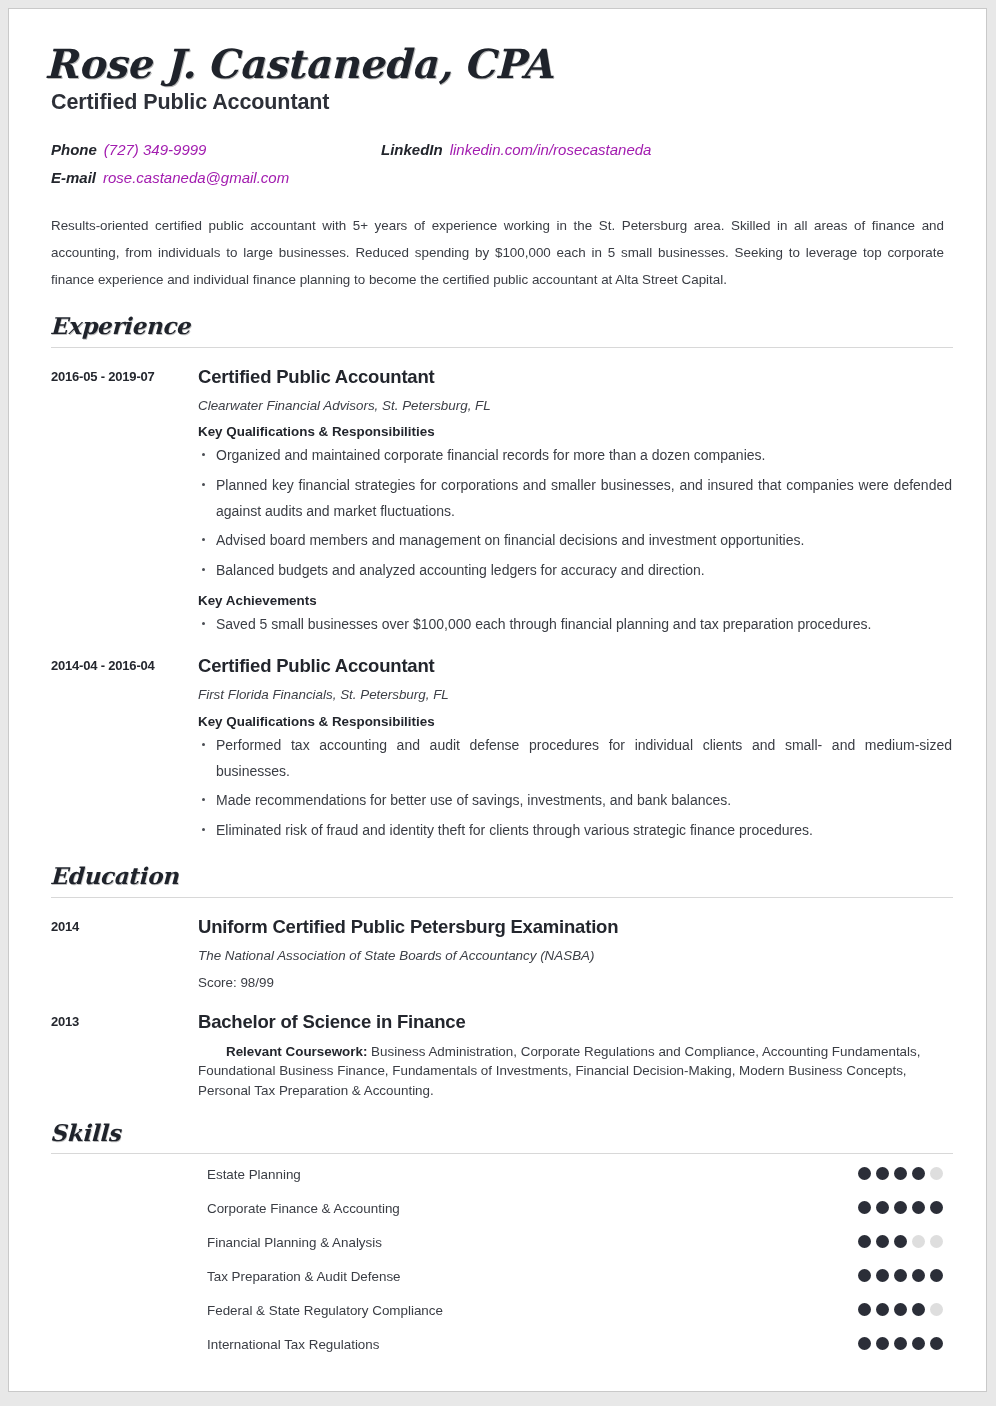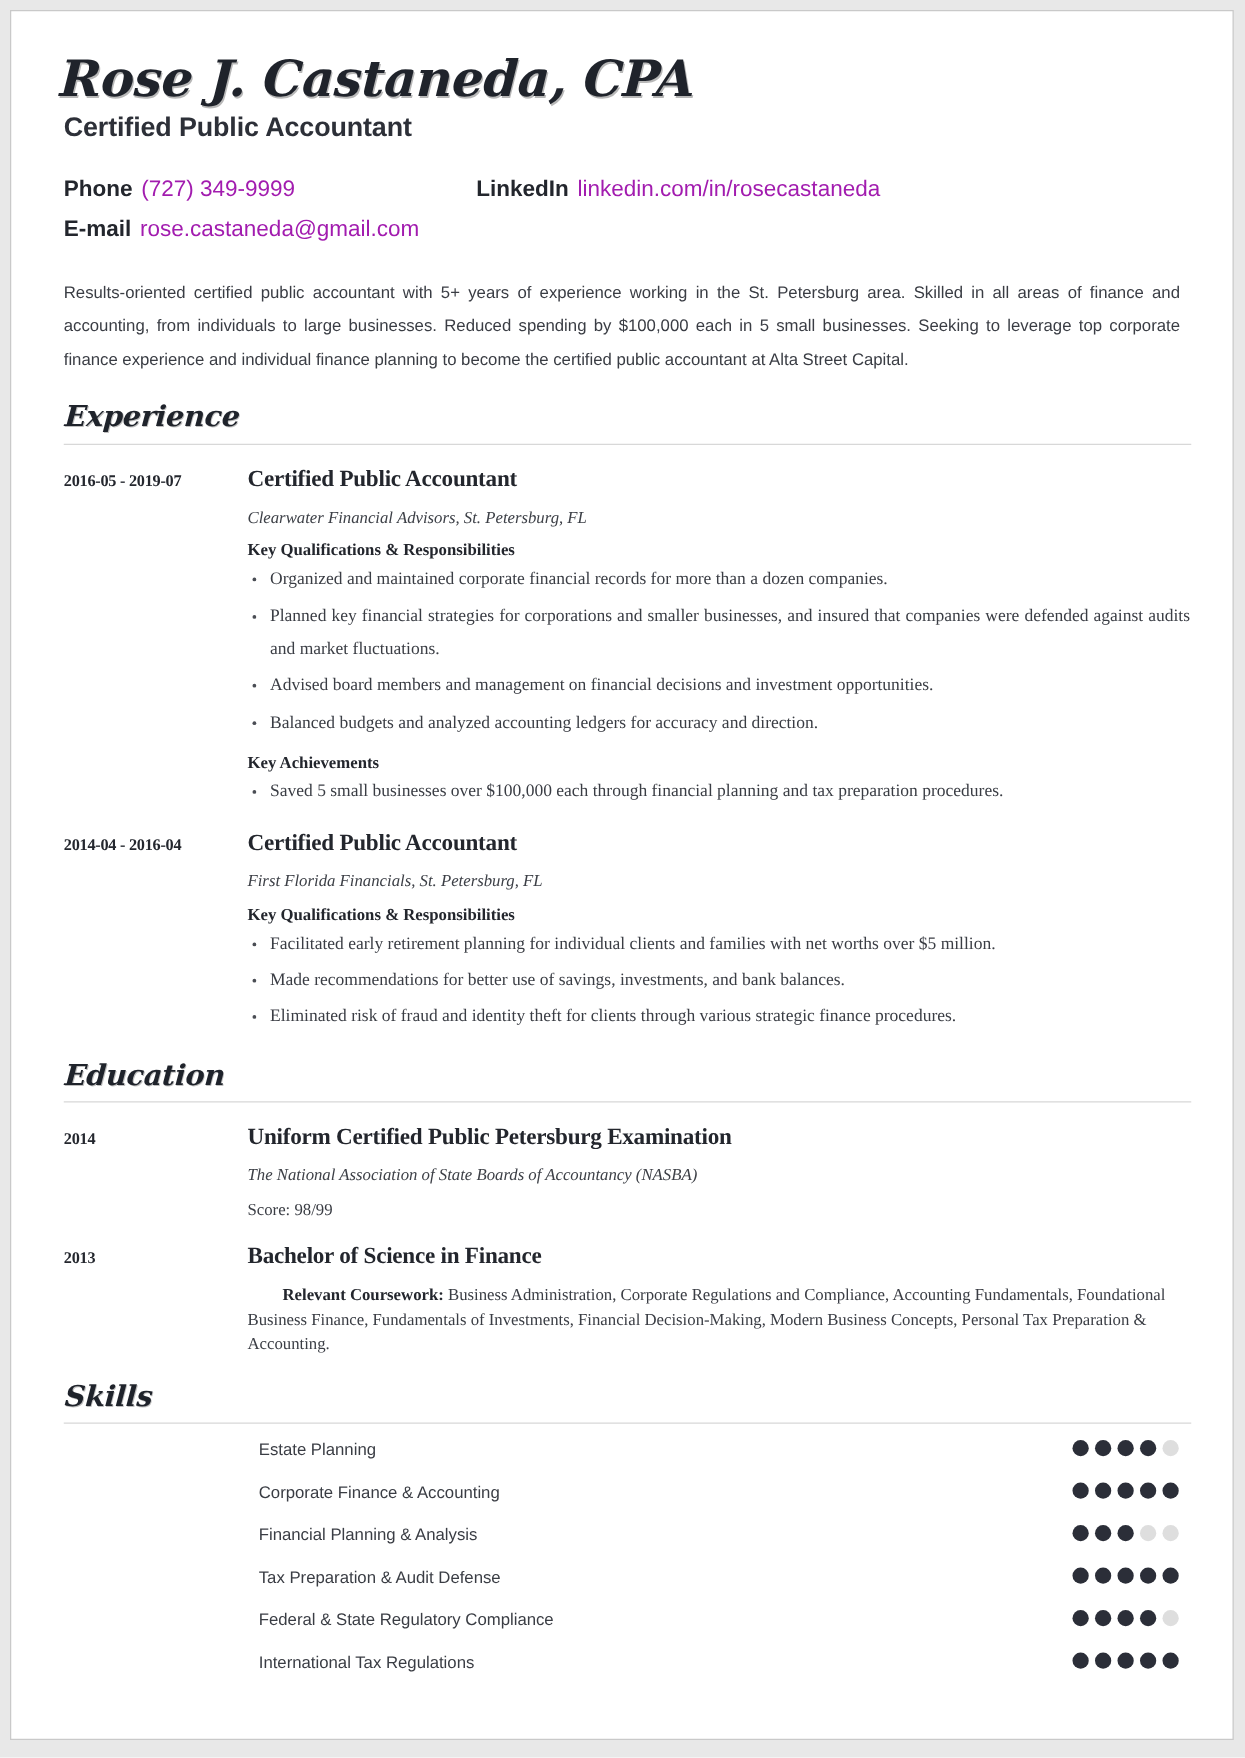--- a/index.html
+++ b/index.html
@@ -52,22 +52,23 @@
   }
 
   .contacts {
     margin-top: 26px;
     margin-left: 9px;
   }
   .contact-row {
     display: flex;
     align-items: flex-start;
     margin-bottom: 11px;
-    font-size: 18px;
-    color: #3a3d44;
+    font-size: 15px;
+    color: #3a3d44;
+    font-style: italic;
   }
   .contact-cell {
     display: flex;
     align-items: baseline;
   }
   .contact-cell.left { width: 330px; flex: 0 0 330px; }
   .contact-label {
     font-weight: bold;
     color: #23262d;
     margin-right: 7px;
@@ -103,21 +104,20 @@
     height: 1px;
     background: #d8d8d8;
     margin: 7px 0 0 9px;
     width: 902px;
   }
 
   
   .entry {
     display: flex;
     margin-top: 17px;
-    font-family: Liberation Serif, serif;
   }
   .entry.tight { }
   .entry-date {
     flex: 0 0 156px;
     width: 156px;
     font-size: 13px;
     font-weight: bold;
     color: #24272e;
     padding-left: 9px;
     box-sizing: border-box;
@@ -262,21 +262,21 @@
       </div>
 
       
       <div class="entry tight">
         <div class="entry-date">2014-04 - 2016-04</div>
         <div class="entry-body">
           <div class="entry-heading">Certified Public Accountant</div>
           <div class="entry-sub">First Florida Financials, St. Petersburg, FL</div>
           <div class="sub-heading">Key Qualifications &amp; Responsibilities</div>
           <ul class="bullets">
-            <li>Facilitated early retirement planning for individual clients and families with net worths over $5 million.</li>
+            <li>Performed tax accounting and audit defense procedures for individual clients and small- and medium-sized businesses.</li>
             <li>Made recommendations for better use of savings, investments, and bank balances.</li>
             <li>Eliminated risk of fraud and identity theft for clients through various strategic finance procedures.</li>
           </ul>
         </div>
       </div>
     </div>
 
     <div class="section">
       <div class="section-title">Education</div>
       <div class="rule"></div>

